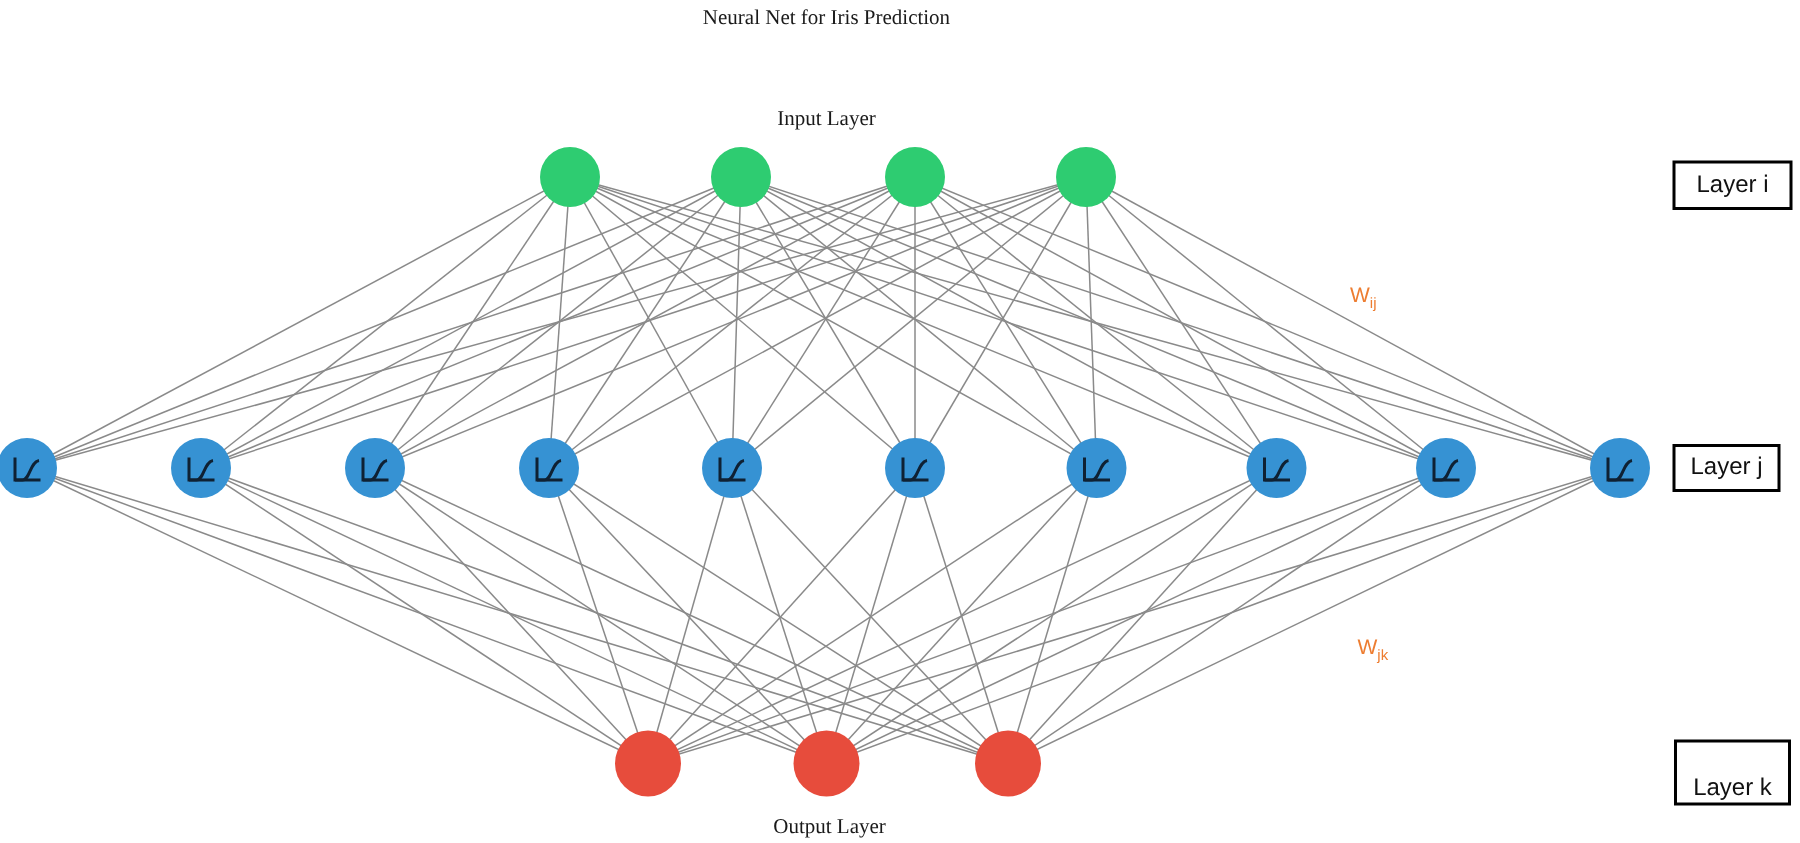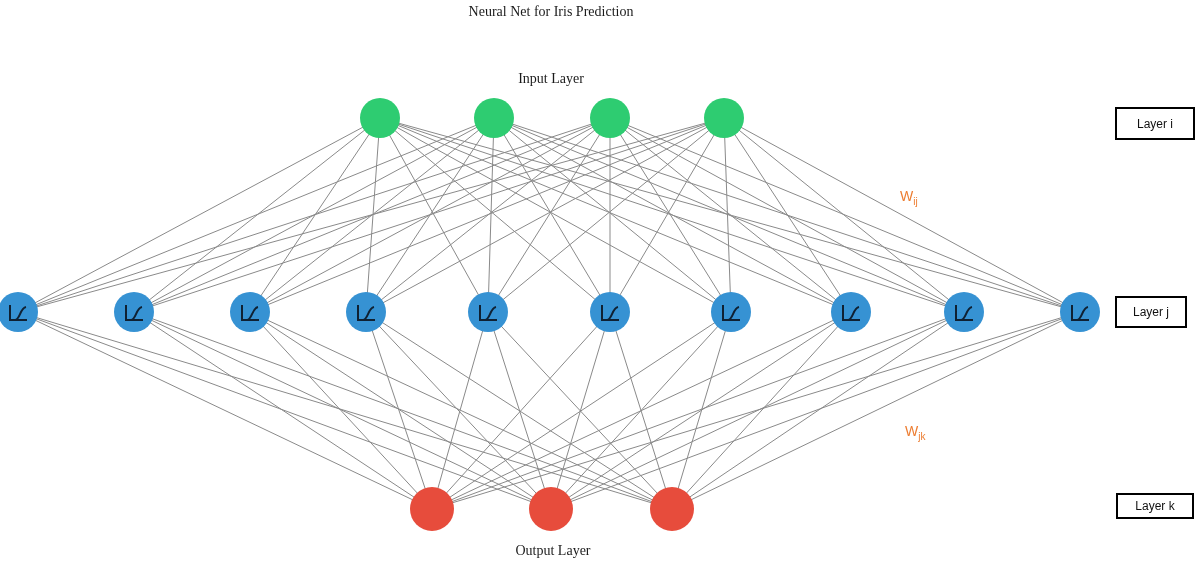--- a/index.html
+++ b/index.html
@@ -4,21 +4,21 @@
 <style>
   html,body{margin:0;padding:0;background:#fff;}
   #canvas{position:relative;width:1200px;height:562px;background:#ffffff;overflow:hidden;
           font-family:"Liberation Sans", sans-serif;}
   svg{position:absolute;left:0;top:0;}
   .serif-label{font-family:"Liberation Serif","DejaVu Serif",serif;font-size:14px;fill:#1a1a1a;}
   .weight-label{font-family:"Liberation Sans","DejaVu Sans",sans-serif;font-size:14px;}
   .weight-sub{font-size:10px;}
   .layer-box{position:absolute;box-sizing:border-box;border:2px solid #000;background:#fff;
              display:flex;align-items:center;justify-content:center;
-             font-family:"Liberation Sans",sans-serif;font-size:12px;color:#111;}
+             font-family:"Liberation Sans",sans-serif;font-size:16px;color:#111;}
 </style>
 </head>
 <body>
 
 <div id="canvas">
   <svg id="net-svg" width="1200" height="562" viewBox="0 0 1200 562">
     <g id="edges">
         <line x1="380" y1="118" x2="18" y2="312" stroke="#8A8A8A" stroke-width="1"></line>
         <line x1="380" y1="118" x2="134" y2="312" stroke="#8A8A8A" stroke-width="1"></line>
         <line x1="380" y1="118" x2="250" y2="312" stroke="#8A8A8A" stroke-width="1"></line>
@@ -178,17 +178,17 @@
       <tspan>W</tspan><tspan class="weight-sub" dy="4">jk</tspan>
     </text>
   </svg>
   <div id="boxes">
       <div class="layer-box" style="left: 1115px; top: 107px; width: 80px; height: 33px;">
         <span>Layer i</span>
       </div>
       <div class="layer-box" style="left: 1115px; top: 296px; width: 72px; height: 32px;">
         <span>Layer j</span>
       </div>
-      <div class="layer-box" style="left: 1116px; top: 493px; width: 78px; height: 26px;">
+      <div class="layer-box" style="left: 1116px; top: 493px; width: 78px; height: 44px; align-items: flex-end;">
         <span>Layer k</span>
       </div>
     </div>
 </div>
 
 </body></html>

